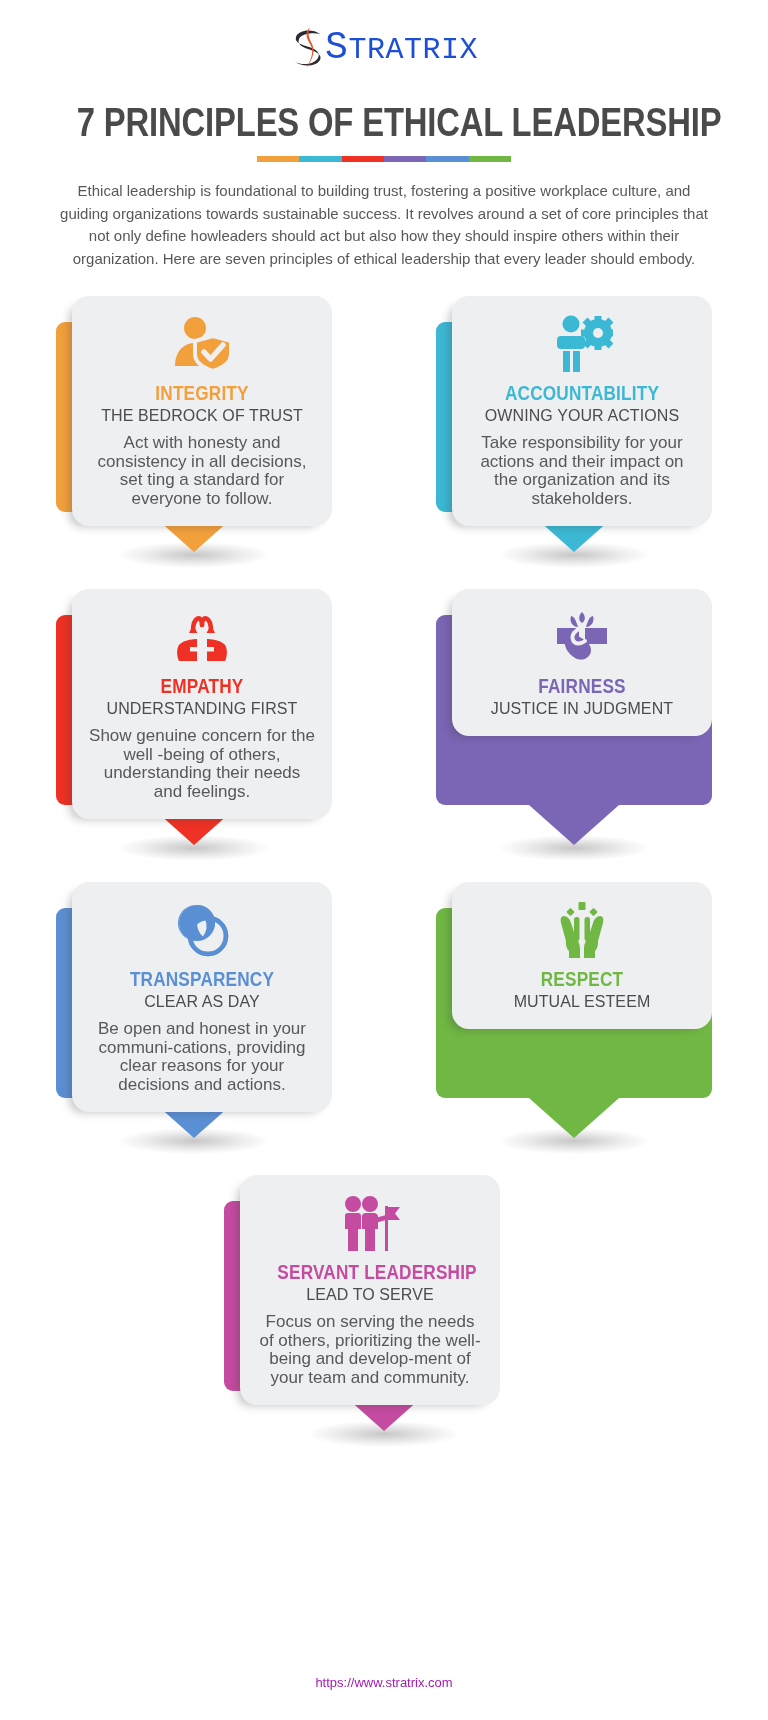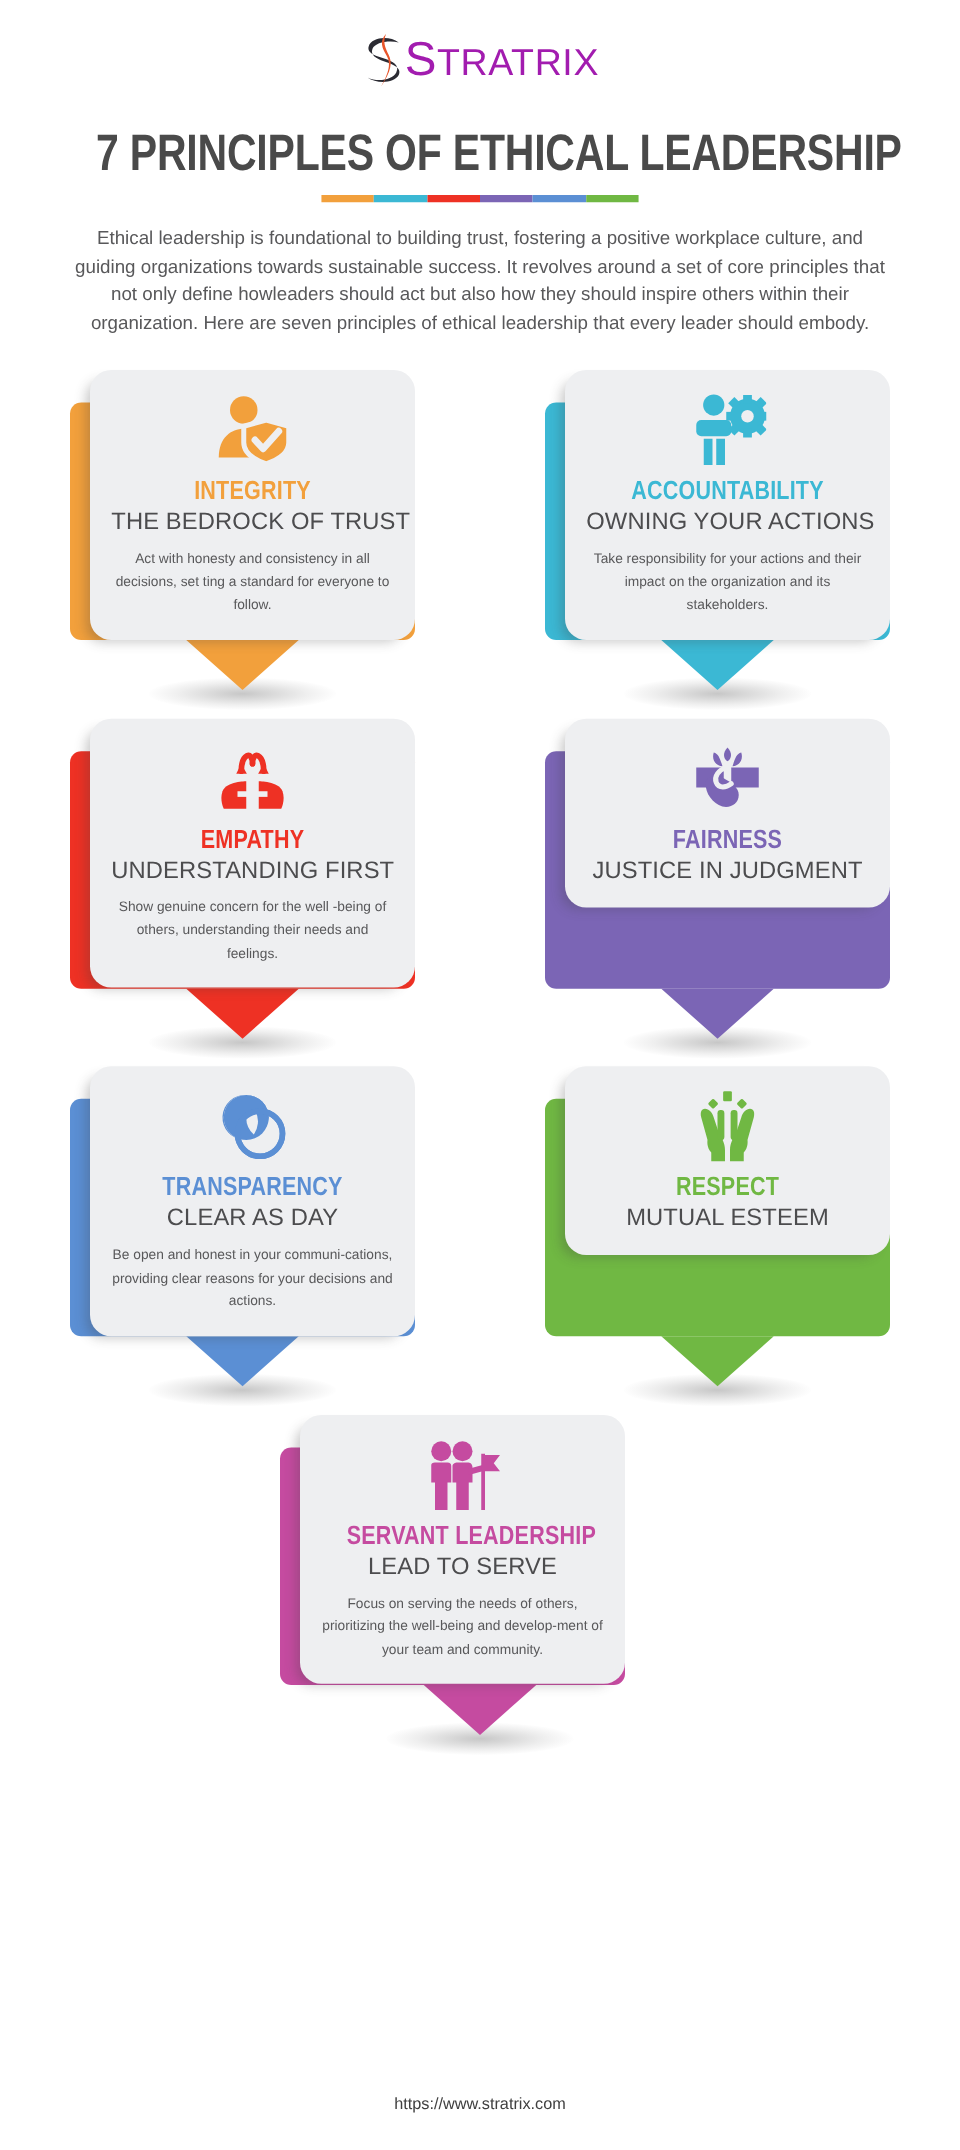--- a/index.html
+++ b/index.html
@@ -21,23 +21,23 @@
     justify-content: center;
     align-items: flex-end;
   }
   .brand-mark {
     width: 34px;
     height: 44px;
     position: relative;
     margin-right: 1px;
   }
   .brand-name {
-    font-family: Liberation Sans, sans-serif;
+    font-family: Liberation Mono, monospace;
     font-size: 30px;
-    color: #a21caf;
+    color: #1d4ed8;
     letter-spacing: .5px;
     line-height: 1;
     padding-bottom: 3px;
   }
   .brand-name .cap { font-size: 38px; }
 
   .page-title {
     margin-top: 29px;
     text-align: center;
     font-size: 41px;
@@ -141,43 +141,43 @@
   .card-title {
     font-size: 21px;
     font-weight: bold;
     letter-spacing: .2px;
     transform: scaleX(.82);
     white-space: nowrap;
     line-height: 1.1;
   }
   .card-sub {
     margin-top: 3px;
-    font-size: 19px;
+    font-size: 16px;
     color: #4c4c4e;
     letter-spacing: .1px;
     white-space: nowrap;
   }
   .card-body {
     margin-top: 9px;
-    font-size: 11px;
+    font-size: 17px;
     line-height: 18.5px;
     color: #58585a;
   }
 
   
   .row.last .card-wrap { width: 320px; }
 
   .footer {
     position: absolute;
     left: 0;
     right: 0;
     bottom: 30px;
     text-align: center;
     font-size: 13px;
-    color: #404040;
+    color: #a21caf;
   }
 </style>
 </head>
 <body>
 
 <div class="brand">
   <span class="brand-mark">
     <svg width="34" height="44" viewBox="0 0 34 44">
       <path d="M30 8 C22 2 8 4 6 11 C4 17 13 19 19 21 C25 23 31 26 28 32 C25 38 13 40 5 36
                C12 41 26 41 30 34 C33 28 24 25 18 23 C12 21 7 18 9 13 C11 8 22 6 30 8 Z" fill="#2b2b33"></path>

